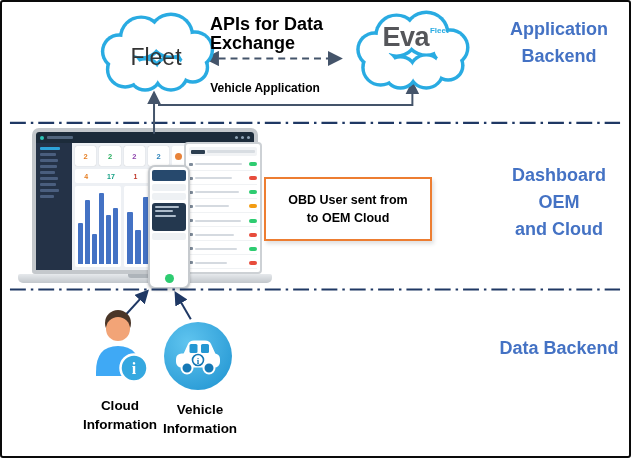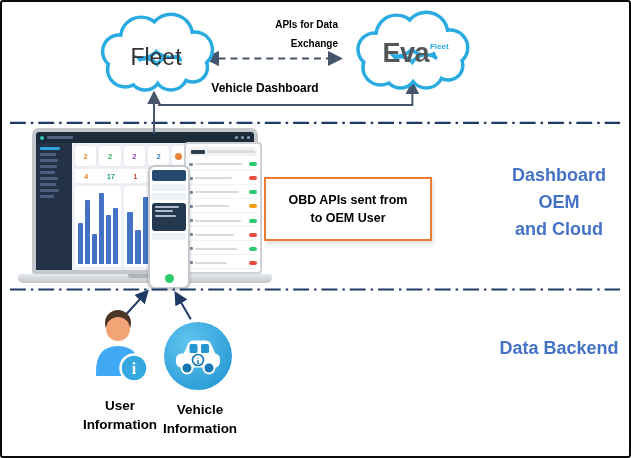--- a/index.html
+++ b/index.html
@@ -5,26 +5,26 @@
   * { margin:0; padding:0; box-sizing:border-box; }
   body { background:#fff; font-family:"Liberation Sans", sans-serif; }
   .canvas{position:relative;width:631px;height:458px;border:2px solid #0a0a0a;border-radius:3px;
           background:#fff;overflow:hidden;}
   .abs{position:absolute;}
   .overlay{position:absolute;left:0;top:0;width:100%;height:100%;z-index:4;pointer-events:none;}
 
   
   .side-label{position:absolute;color:#4472C4;font-weight:bold;font-size:18px;
               text-align:center;line-height:27px;z-index:5;}
-  .api-label{left:208px;top:13px;width:128px;text-align:right;font-size:10px;
+  .api-label{left:208px;top:13px;width:128px;text-align:left;font-size:18px;
              font-weight:600;line-height:19px;color:#000;z-index:5;}
   .onboard-label{left:202px;top:79px;width:122px;text-align:center;font-size:12px;
                  font-weight:600;color:#000;z-index:5;}
   .fleet-text{left:116px;top:42px;width:76px;text-align:center;font-size:23px;color:#333;z-index:5;}
-  .eva-text{left:372px;top:36px;width:82px;text-align:center;z-index:5;}
+  .eva-text{left:372px;top:20px;width:82px;text-align:center;z-index:5;}
   .eva-brand{font-size:27px;font-weight:bold;color:#55565A;letter-spacing:-0.5px;}
   .eva-sub{font-size:8px;color:#29ABE2;font-weight:bold;position:relative;top:-13px;left:1px;}
   .info-label{position:absolute;font-weight:bold;font-size:13.5px;line-height:19px;
               text-align:center;color:#000;z-index:5;}
 
   
   .callout{position:absolute;left:262px;top:175px;width:168px;height:64px;background:#fff;
            border:2.5px solid #ED7D31;box-shadow:2px 3px 4px rgba(0,0,0,.12);display:flex;
            flex-direction:column;justify-content:center;text-align:center;font-size:12.5px;
            font-weight:bold;line-height:18px;color:#000;z-index:6;}
@@ -175,22 +175,26 @@
 
   <div class="abs fleet-text">Fleet</div>
   <div class="abs eva-text">
     <span class="eva-brand">Eva</span><span class="eva-sub">Fleet</span>
   </div>
 
   <div class="abs api-label">
     <div>APIs for Data</div>
     <div>Exchange</div>
   </div>
-  <div class="abs onboard-label">Vehicle Dashboard</div>
-
+  <div class="abs onboard-label">Vehicle Application</div>
+
+  <div class="side-label" style="left:492px;top:14px;width:130px;">
+    <div>Application</div>
+    <div>Backend</div>
+  </div>
   <div class="side-label" style="left:492px;top:160px;width:130px;">
     <div>Dashboard</div>
     <div>OEM</div>
     <div>and Cloud</div>
   </div>
   <div class="side-label" style="left:492px;top:333px;width:130px;">Data Backend</div>
 
   <div class="laptop">
     <div class="screen">
       <div class="lap-nav">
@@ -359,22 +363,22 @@
       <div class="d-line w2"></div>
       <div class="d-line w3"></div>
     </div>
     <div class="ph-card"></div>
     <div class="ph-foot">
       <div class="ph-go"></div>
     </div>
   </div>
 
   <div class="callout">
-    <div>OBD APIs sent from</div>
-    <div>to OEM User</div>
+    <div>OBD User sent from</div>
+    <div>to OEM Cloud</div>
   </div>
 
   <svg class="icon-svg" style="left:86px;top:306px;" width="64" height="82" viewBox="0 0 64 82">
     <circle cx="30" cy="15" r="13" fill="#4A3527"></circle>
     <circle cx="30" cy="21" r="12" fill="#F2A477"></circle>
     <path d="M8 64 Q8 38 30 38 Q52 38 52 64 L52 68 L8 68 Z" fill="#3FA9F5"></path>
     <circle cx="46" cy="60" r="13.5" fill="#35A8E0" stroke="#ffffff" stroke-width="2.5"></circle>
     <text x="46" y="66" text-anchor="middle" font-size="16" font-weight="bold" fill="#ffffff" font-family="Liberation Serif, serif">i</text>
   </svg>
 
@@ -390,21 +394,21 @@
     <rect x="27.5" y="25" width="8" height="9" rx="1.5" fill="#2497D3"></rect>
     <rect x="39" y="25" width="8" height="9" rx="1.5" fill="#2497D3"></rect>
     <rect x="14" y="34.5" width="44" height="14" rx="5.5" fill="#ffffff"></rect>
     <circle cx="25" cy="49" r="5.5" fill="#1578B5" stroke="#ffffff" stroke-width="2"></circle>
     <circle cx="47" cy="49" r="5.5" fill="#1578B5" stroke="#ffffff" stroke-width="2"></circle>
     <circle cx="36" cy="41" r="5.5" fill="#ffffff" stroke="#1578B5" stroke-width="1.6"></circle>
     <text x="36" y="44.5" text-anchor="middle" font-size="9" font-weight="bold" fill="#1578B5" font-family="Liberation Serif, serif">i</text>
   </svg>
 
   <div class="info-label" style="left:70px;top:394px;width:96px;">
-    <div>User</div>
+    <div>Cloud</div>
     <div>Information</div>
   </div>
   <div class="info-label" style="left:150px;top:398px;width:96px;">
     <div>Vehicle</div>
     <div>Information</div>
   </div>
 
 </div>
 
 </body></html>

